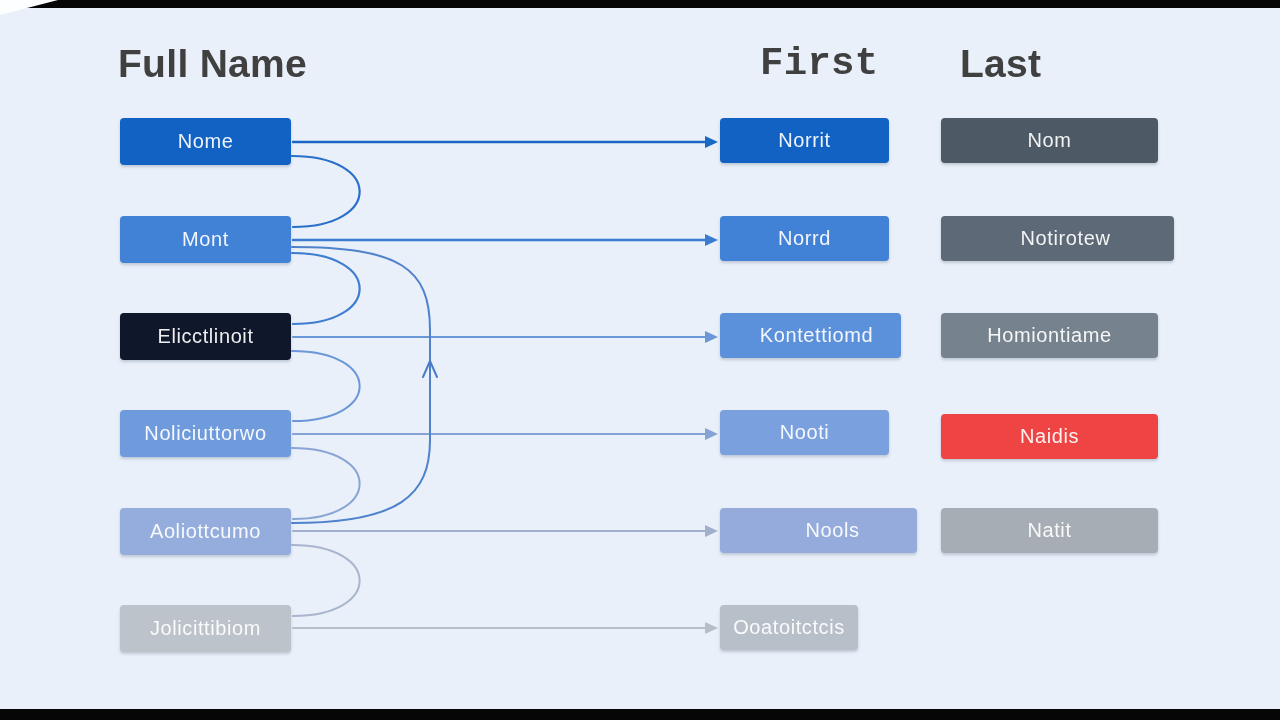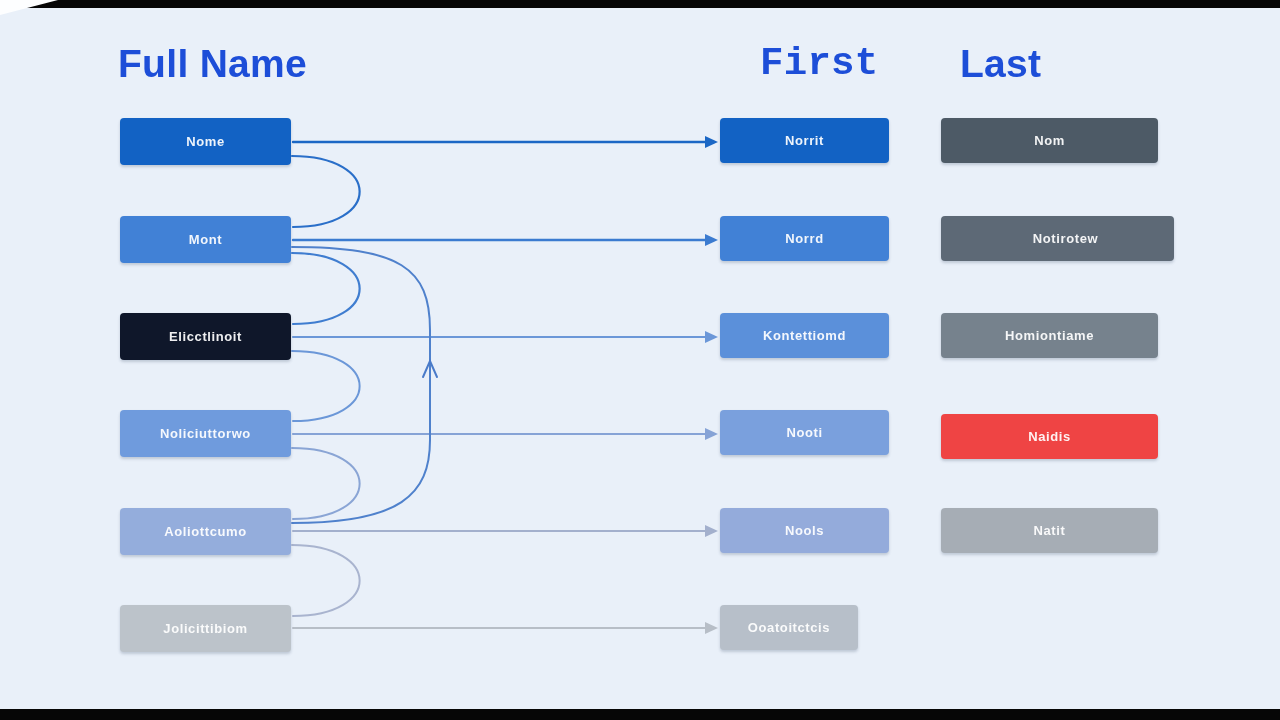--- a/index.html
+++ b/index.html
@@ -3,27 +3,27 @@
 <meta charset="utf-8">
 <style>
   html,body{margin:0;padding:0;background:#000;}
   .stage{position:relative;width:1280px;height:720px;background:#e9f0f9;overflow:hidden;
          font-family:"Liberation Sans",sans-serif;}
   .bar{position:absolute;left:0;width:100%;background:#060606;z-index:5;}
   .bar.top{top:0;height:8px;}
   .bar.bottom{bottom:0;height:11px;}
   .notch{position:absolute;top:0;left:0;width:58px;height:15px;background:#fdfeff;
          clip-path:polygon(0 0,100% 0,0 100%);z-index:6;}
-  .header{position:absolute;top:42px;font-size:39px;font-weight:600;color:#1d4ed8;
+  .header{position:absolute;top:42px;font-size:39px;font-weight:600;color:#404040;
           letter-spacing:.3px;z-index:2;white-space:nowrap;}
   .header.full{left:118px;}
   .header.first{left:760px;font-family:Liberation Mono, monospace;}
   .header.last{left:960px;}
   .node{position:absolute;border-radius:4px;display:flex;align-items:center;justify-content:center;
-        font-size:13px;font-weight:700;letter-spacing:.6px;color:rgba(255,255,255,.93);
+        font-size:20px;font-weight:400;letter-spacing:.6px;color:rgba(255,255,255,.93);
         box-shadow:0 2px 3px rgba(40,60,90,.22);z-index:2;white-space:nowrap;}
   svg.connectors{position:absolute;inset:0;z-index:1;}
 </style>
 </head>
 <body>
 
 <div class="stage">
   <div class="bar top"></div>
   <div class="notch"></div>
   <div class="bar bottom"></div>
@@ -84,23 +84,23 @@
       <div class="node" style="left: 120px; top: 118px; width: 171px; height: 47px; background: rgb(18, 98, 196);">Nome</div>
       <div class="node" style="left: 120px; top: 216px; width: 171px; height: 47px; background: rgb(65, 129, 214);">Mont</div>
       <div class="node" style="left: 120px; top: 313px; width: 171px; height: 47px; background: #0f172a;">Elicctlinoit</div>
       <div class="node" style="left: 120px; top: 410px; width: 171px; height: 47px; background: rgb(111, 155, 221);">Noliciuttorwo</div>
       <div class="node" style="left: 120px; top: 508px; width: 171px; height: 47px; background: rgb(148, 173, 220);">Aoliottcumo</div>
       <div class="node" style="left: 120px; top: 605px; width: 171px; height: 47px; background: rgb(188, 195, 202);">Jolicittibiom</div>
     </div>
   <div>
       <div class="node" style="left: 720px; top: 118px; width: 169px; height: 45px; background: rgb(18, 98, 196);">Norrit</div>
       <div class="node" style="left: 720px; top: 216px; width: 169px; height: 45px; background: rgb(65, 129, 214);">Norrd</div>
-      <div class="node" style="left: 720px; top: 313px; width: 169px; height: 45px; background: rgb(91, 144, 218);">Kontettiomd</div>
+      <div class="node" style="left: 720px; top: 313px; width: 169px; height: 45px; background: rgb(91, 144, 218); padding-left: 12px;">Kontettiomd</div>
       <div class="node" style="left: 720px; top: 410px; width: 169px; height: 45px; background: rgb(122, 160, 221);">Nooti</div>
-      <div class="node" style="left: 720px; top: 508px; width: 169px; height: 45px; background: rgb(148, 171, 219);">Nools</div>
+      <div class="node" style="left: 720px; top: 508px; width: 169px; height: 45px; background: rgb(148, 171, 219); padding-left: 28px;">Nools</div>
       <div class="node" style="left: 720px; top: 605px; width: 138px; height: 45px; background: rgb(183, 191, 201);">Ooatoitctcis</div>
     </div>
   <div>
       <div class="node" style="left: 941px; top: 118px; width: 217px; height: 45px; background: rgb(77, 90, 102);">Nom</div>
       <div class="node" style="left: 941px; top: 216px; width: 217px; height: 45px; background: rgb(93, 105, 118); padding-left: 16px;">Notirotew</div>
       <div class="node" style="left: 941px; top: 313px; width: 217px; height: 45px; background: rgb(118, 130, 141);">Homiontiame</div>
       <div class="node" style="left: 941px; top: 414px; width: 217px; height: 45px; background: #ef4444;">Naidis</div>
       <div class="node" style="left: 941px; top: 508px; width: 217px; height: 45px; background: rgb(166, 173, 181);">Natit</div>
     </div>
 </div>

